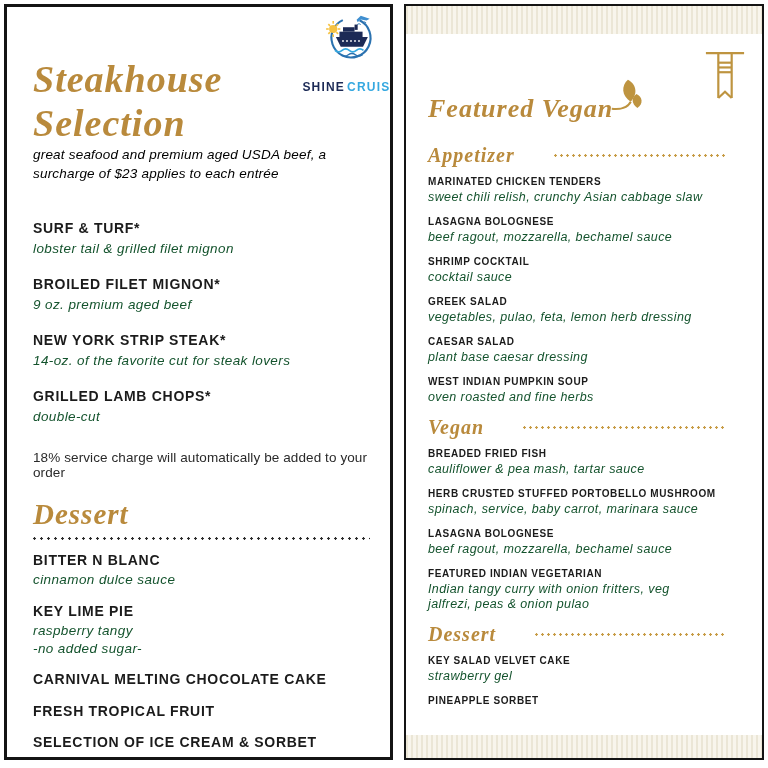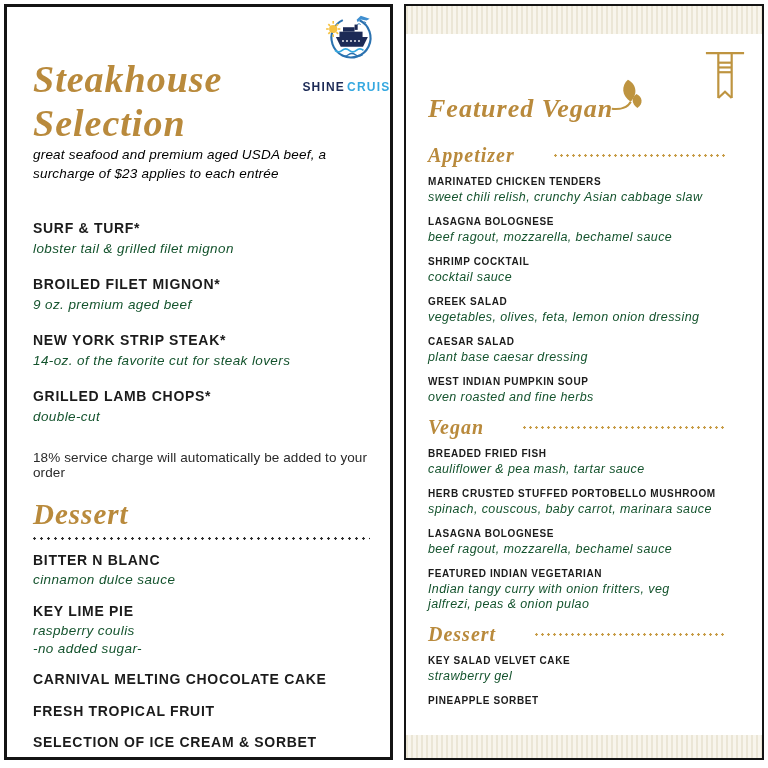--- a/index.html
+++ b/index.html
@@ -120,21 +120,21 @@
     <div class="gold-serif lp-dessert-title">Dessert</div>
     <div class="dots-dark"></div>
 
     <div class="lp-dessert-items">
       <div class="item">
         <div class="item-name">BITTER N BLANC</div>
         <div class="item-desc">cinnamon dulce sauce</div>
       </div>
       <div class="item">
         <div class="item-name">KEY LIME PIE</div>
-        <div class="item-desc">raspberry coulis
+        <div class="item-desc">raspberry tangy
 -no added sugar-</div>
       </div>
       <div class="item">
         <div class="item-name">CARNIVAL MELTING CHOCOLATE CAKE</div>
       </div>
       <div class="item">
         <div class="item-name">FRESH TROPICAL FRUIT</div>
       </div>
       <div class="item">
         <div class="item-name">SELECTION OF ICE CREAM &amp; SORBET</div>
@@ -186,21 +186,21 @@
       <div class="item">
         <div class="item-name">LASAGNA BOLOGNESE</div>
         <div class="item-desc">beef ragout, mozzarella, bechamel sauce</div>
       </div>
       <div class="item">
         <div class="item-name">SHRIMP COCKTAIL</div>
         <div class="item-desc">cocktail sauce</div>
       </div>
       <div class="item">
         <div class="item-name">GREEK SALAD</div>
-        <div class="item-desc">vegetables, olives, feta, lemon onion dressing</div>
+        <div class="item-desc">vegetables, pulao, feta, lemon herb dressing</div>
       </div>
       <div class="item">
         <div class="item-name">CAESAR SALAD</div>
         <div class="item-desc">plant base caesar dressing</div>
       </div>
       <div class="item">
         <div class="item-name">WEST INDIAN PUMPKIN SOUP</div>
         <div class="item-desc">oven roasted and fine herbs</div>
       </div>
     </div>
@@ -209,21 +209,21 @@
       <span class="gold-serif rp-sec-title">Vegan</span>
       <span class="dots-gold"></span>
     </div>
     <div class="rp-items">
       <div class="item">
         <div class="item-name">BREADED FRIED FISH</div>
         <div class="item-desc">cauliflower &amp; pea mash, tartar sauce</div>
       </div>
       <div class="item">
         <div class="item-name">HERB CRUSTED STUFFED PORTOBELLO MUSHROOM</div>
-        <div class="item-desc">spinach, couscous, baby carrot, marinara sauce</div>
+        <div class="item-desc">spinach, service, baby carrot, marinara sauce</div>
       </div>
       <div class="item">
         <div class="item-name">LASAGNA BOLOGNESE</div>
         <div class="item-desc">beef ragout, mozzarella, bechamel sauce</div>
       </div>
       <div class="item">
         <div class="item-name">FEATURED INDIAN VEGETARIAN</div>
         <div class="item-desc" style="max-width:250px">Indian tangy curry with onion fritters, veg jalfrezi, peas &amp; onion pulao</div>
       </div>
     </div>

